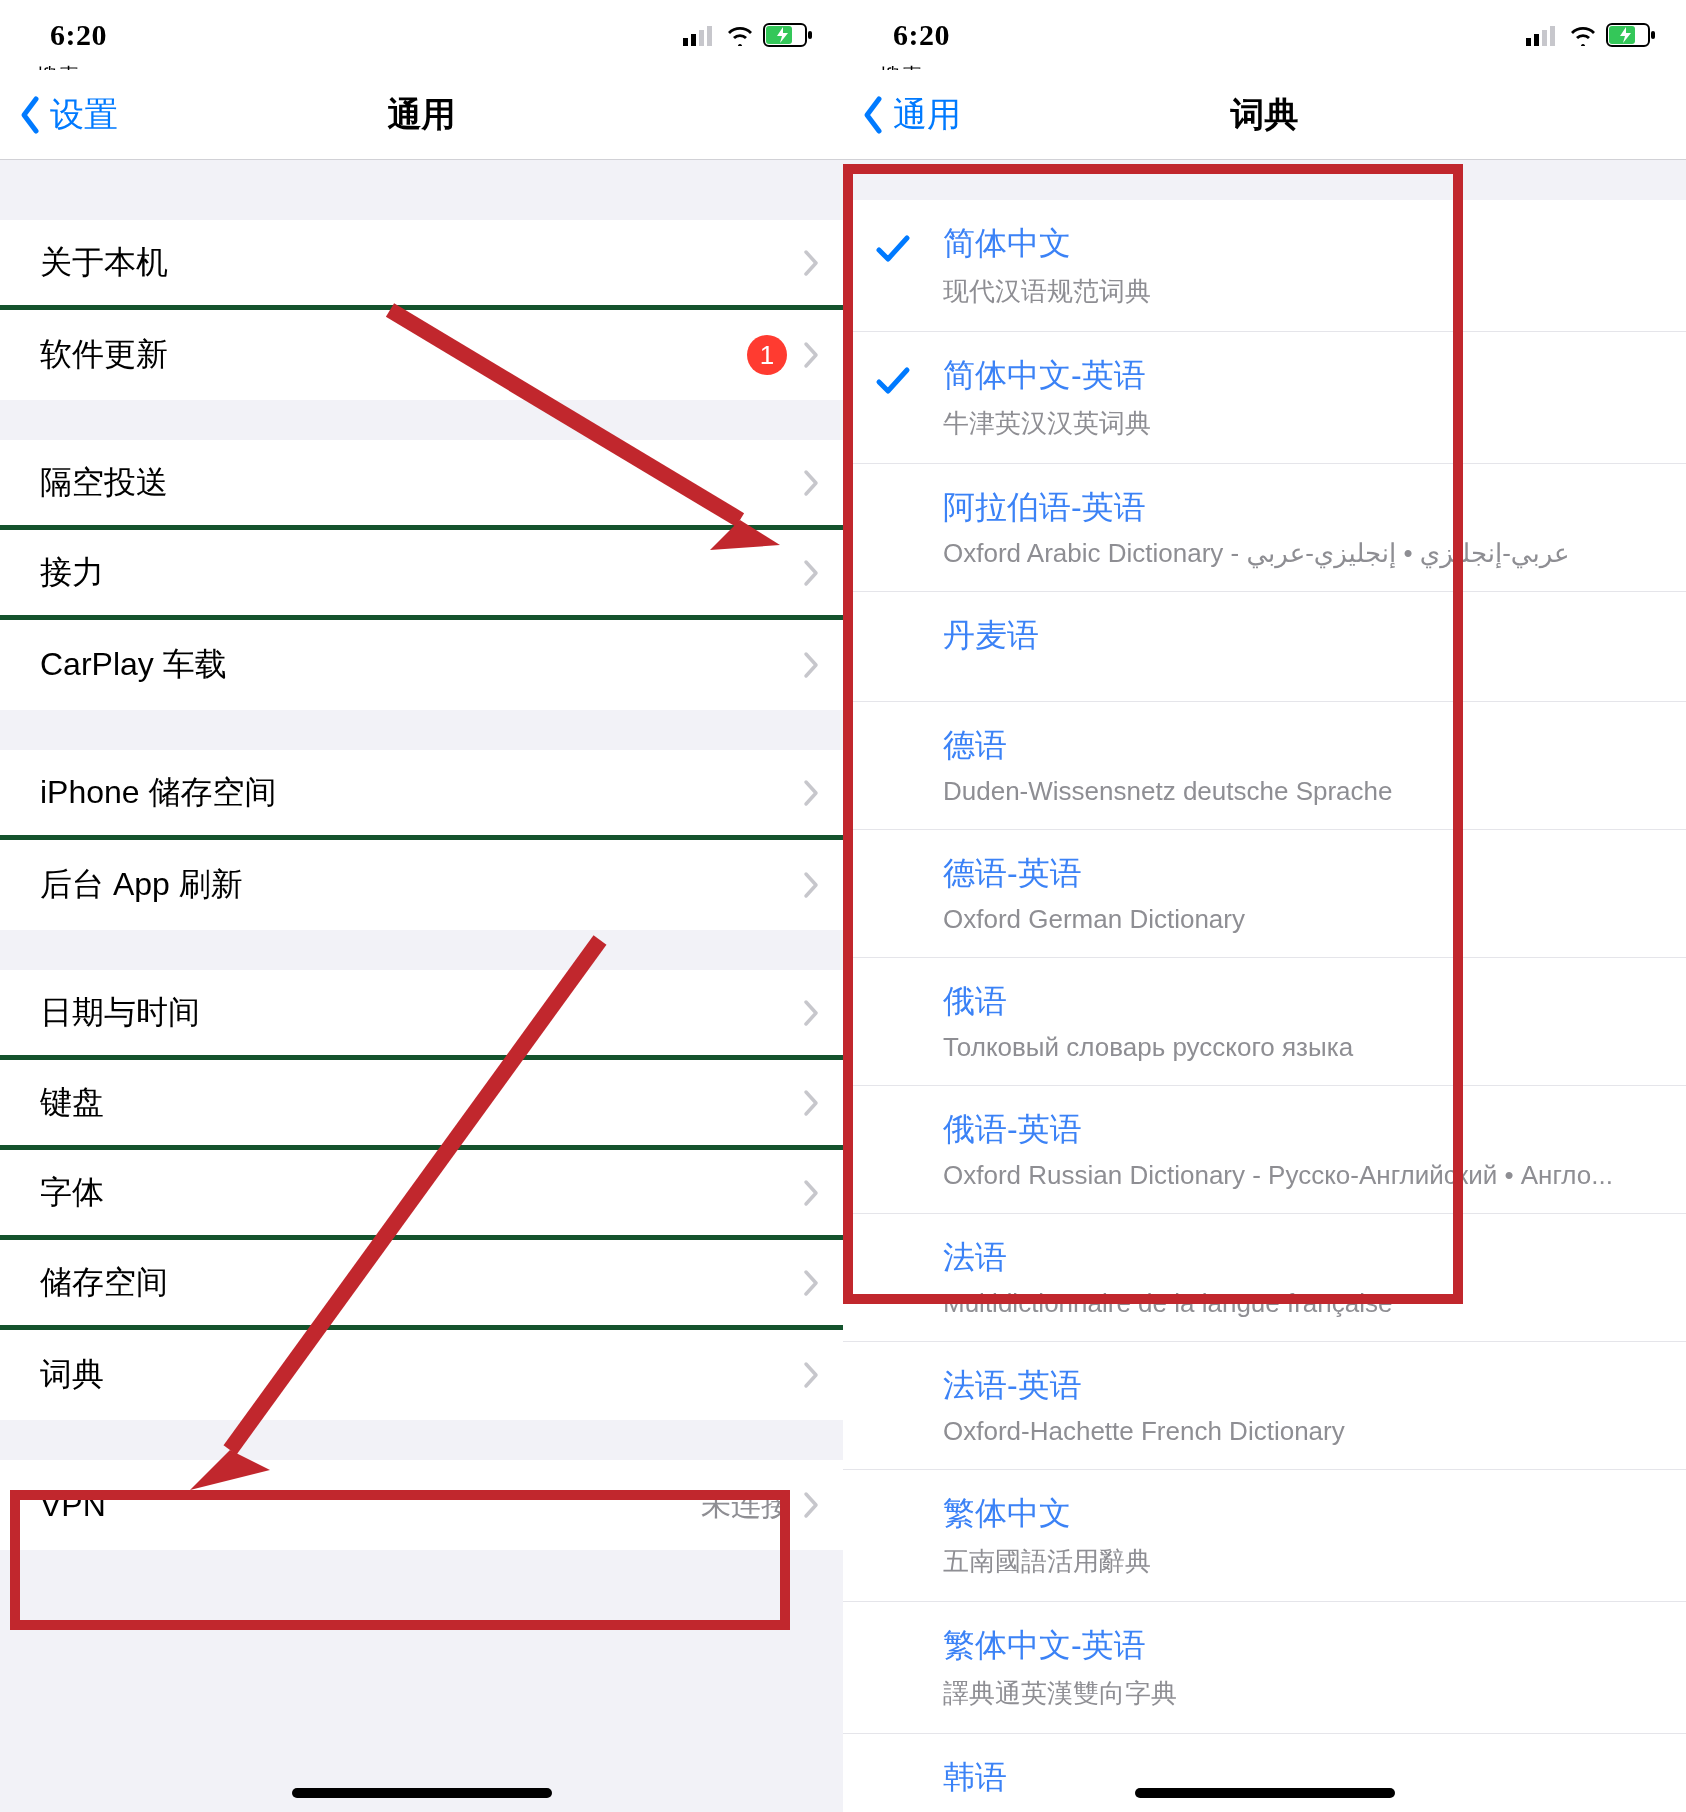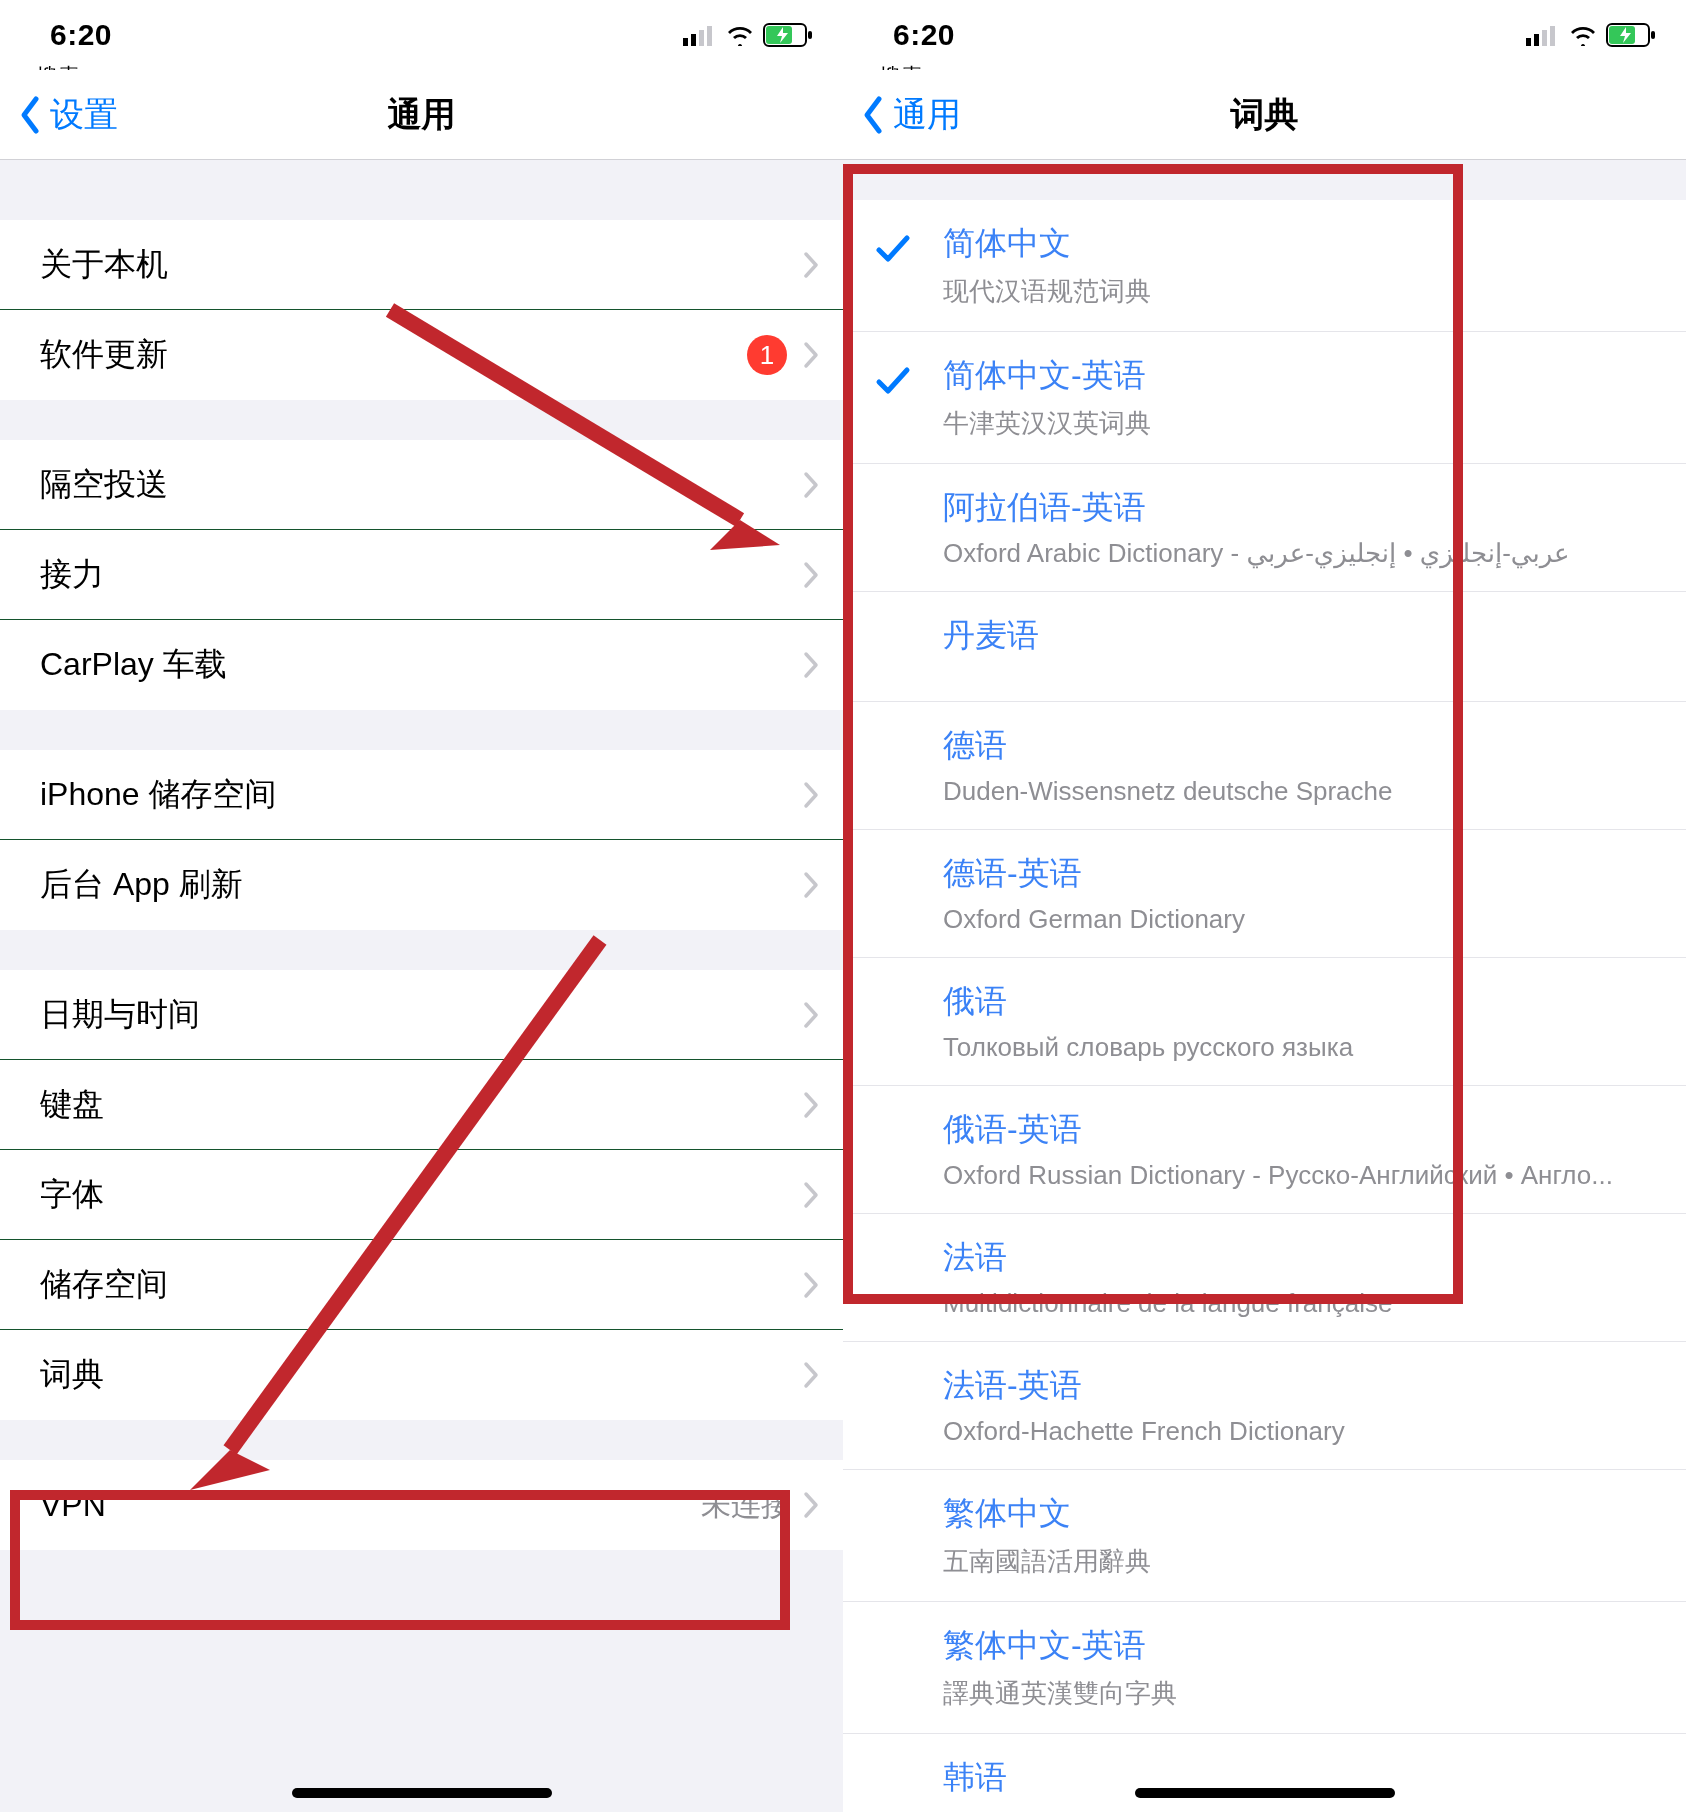--- a/index.html
+++ b/index.html
@@ -19,20 +19,21 @@
   }
   
   .status-bar {
     height: 70px;
     background: #fff;
     display: flex;
     align-items: center;
     justify-content: space-between;
     padding: 0 30px 0 50px;
     position: relative;
+    font-family: Liberation Serif, serif;
   }
   .status-time {
     font-size: 30px;
     font-weight: 600;
     color: #000;
     letter-spacing: 0.5px;
   }
   .status-icons {
     display: flex;
     align-items: center;
@@ -78,21 +79,21 @@
   }
   
   .spacer { height: 60px; background: #f2f2f7; }
   .spacer-sm { height: 40px; background: #f2f2f7; }
   .group { background: #fff; }
   .row {
     display: flex;
     align-items: center;
     min-height: 90px;
     padding: 0 24px 0 40px;
-    border-bottom: 1px solid #14532d;
+    border-bottom: 5px solid #14532d;
     position: relative;
   }
   .row:last-child { border-bottom: none; }
   .row-label {
     font-size: 32px;
     color: #000;
     flex: 1;
   }
   .row-value {
     font-size: 30px;

